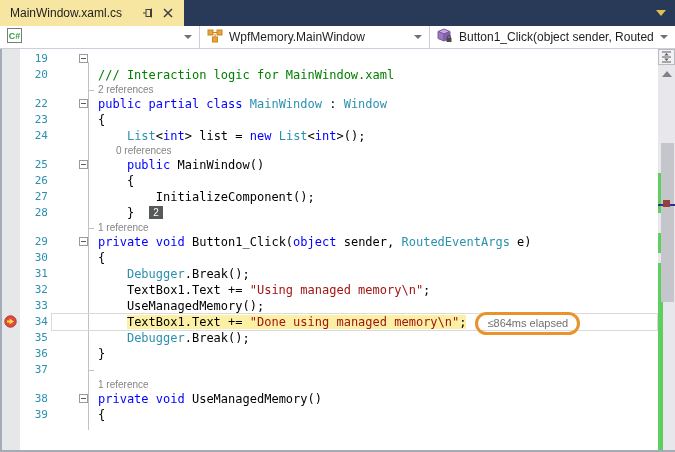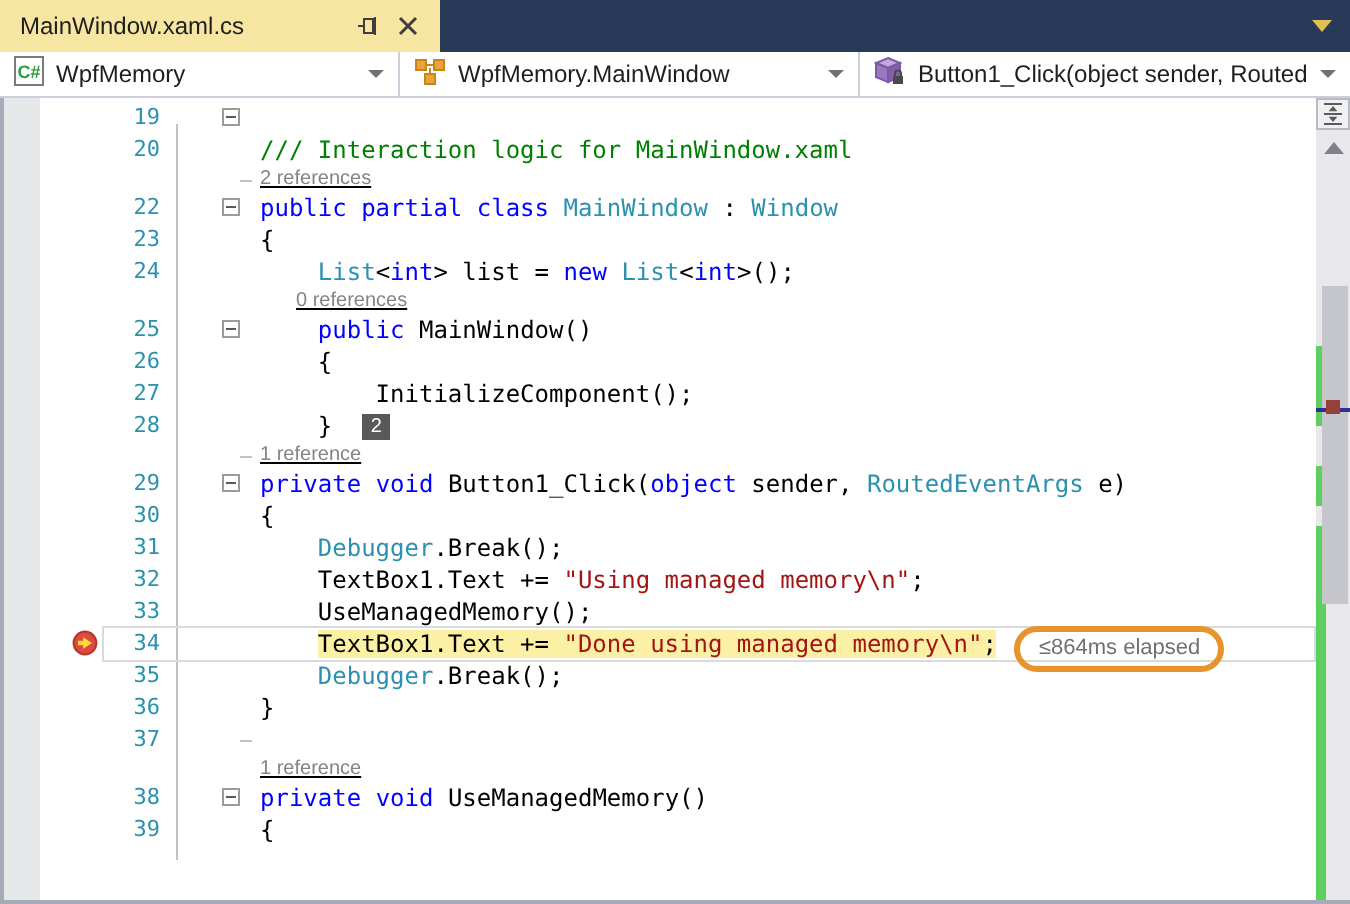--- a/index.html
+++ b/index.html
@@ -1,37 +1,37 @@
 <!DOCTYPE html>
 <html style="--tabbar-bg: #293A58; --tab-bg: #F6E6A2; --tab-arrow: #E3BE53; --keyword: #0000FF; --type: #2B91AF; --string: #A31515; --comment: #008000; --linenum: #2B91AF; --gutter: #E6E7E8; --hl: #FBF0A3; --annotation: #E8932C; --green-mark: #5ECE5E; --bp-red: #DC4B41;"><head>
 <meta charset="utf-8">
 <style>
   html,body{margin:0;padding:0;background:#fff;}
   .app{position:relative;width:675px;height:452px;box-sizing:border-box;border-bottom:2px solid #A5ACB8;
        font-family:"Liberation Sans",sans-serif;overflow:hidden;background:#fff;}
   
   .tabbar{position:absolute;left:0;top:0;right:0;height:26px;background:var(--tabbar-bg,#293A58);display:flex;align-items:stretch;}
-  .tab{width:220px;background:var(--tab-bg,#F6E6A2);display:flex;align-items:center;padding:0 8px 0 10px;box-sizing:border-box;}
+  .tab{width:184px;background:var(--tab-bg,#F6E6A2);display:flex;align-items:center;padding:0 8px 0 10px;box-sizing:border-box;}
   .tab-title{font-size:12px;color:#1E1E1E;flex:1;white-space:nowrap;}
   .tab-btn{display:flex;align-items:center;justify-content:center;width:16px;height:16px;margin-left:4px;}
   .tab-overflow{margin-left:auto;margin-right:9px;align-self:center;width:0;height:0;
      border-left:5px solid transparent;border-right:5px solid transparent;border-top:6px solid var(--tab-arrow,#E3BE53);}
   
   .navbar{position:absolute;left:0;top:26px;right:0;height:23px;background:#fff;border-bottom:1px solid #CCCEDB;box-sizing:border-box;display:flex;}
   .combo{display:flex;align-items:center;gap:6px;padding:0 7px;border-right:1px solid #CCCEDB;box-sizing:border-box;font-size:12px;color:#1E1E1E;overflow:hidden;}
   .combo:last-child{border-right:none;flex:1;}
   .combo .lbl{white-space:nowrap;overflow:hidden;flex:1;}
   .carrow{width:0;height:0;border-left:4px solid transparent;border-right:4px solid transparent;border-top:4px solid #6F7074;margin-left:auto;flex:none;}
   
   .editor{position:absolute;left:0;top:49px;right:0;bottom:0;background:#fff;border-left:2px solid #A5ACB8;overflow:hidden;}
   .editor::before{content:'';position:absolute;left:0;top:0;bottom:0;width:18px;background:var(--gutter,#E6E7E8);}
   .guide{position:absolute;left:86px;top:13px;height:368px;width:1px;background:#C2C2C2;}
   #code{position:relative;padding-top:2px;}
-  .crow{position:relative;display:flex;height:16px;line-height:16px;font-family:"DejaVu Sans Mono","Liberation Mono",monospace;font-size:12px;white-space:pre;padding-left:32px;}
-  .clrow{height:13px;line-height:13px;text-decoration:underline;}
+  .crow{position:relative;display:flex;height:16px;line-height:16px;font-family:"DejaVu Sans Mono","Liberation Mono",monospace;font-size:12px;white-space:pre;}
+  .clrow{height:13px;line-height:13px;}
   .gut{width:18px;flex:none;position:relative;}
   .gut svg{position:absolute;left:2px;top:1px;}
   .ln{width:28px;flex:none;text-align:right;color:var(--linenum,#2B91AF);font-size:11px;}
   .out{width:50px;flex:none;position:relative;}
   .obox{position:absolute;left:31px;top:3px;width:9px;height:9px;box-sizing:border-box;background:#fff;border:1px solid #9B9B9B;}
   .obox::before{content:'';position:absolute;left:1px;right:1px;top:3px;height:1px;background:#5A5A5A;}
   .tick{position:absolute;left:40px;top:50%;width:6px;height:1px;background:#C2C2C2;}
   .txt{flex:1;color:#000;}
   .tok-k{color:var(--keyword,#0000FF);} .tok-t{color:var(--type,#2B91AF);}
   .tok-s{color:var(--string,#A31515);} .tok-c{color:var(--comment,#008000);} .tok-p{color:#000;}
@@ -75,21 +75,20 @@
   </div>
 
   <div class="navbar">
     <div class="combo" style="width:200px;">
       <span>
         <svg width="15" height="15" viewBox="0 0 15 15">
             <rect x="0.5" y="0.5" width="14" height="14" fill="#fff" stroke="#7A7A7A"></rect>
             <text x="7.5" y="11" font-size="9" font-weight="bold" fill="#2E9E3E" text-anchor="middle" font-family="Liberation Sans, sans-serif">C#</text>
           </svg>
       </span>
-      <span class="lbl">WpfMemory</span>
       <span class="carrow"></span>
     </div>
     <div class="combo" style="width:230px;">
       <span>
         <svg width="16" height="14" viewBox="0 0 16 14">
             <g stroke="#C98519" fill="#E8A33D">
               <path d="M6 3.5h4M8 5v3" fill="none"></path>
               <rect x="1" y="1" width="5" height="5"></rect>
               <rect x="10" y="1" width="5" height="5"></rect>
               <rect x="5.5" y="8" width="5" height="5"></rect>

